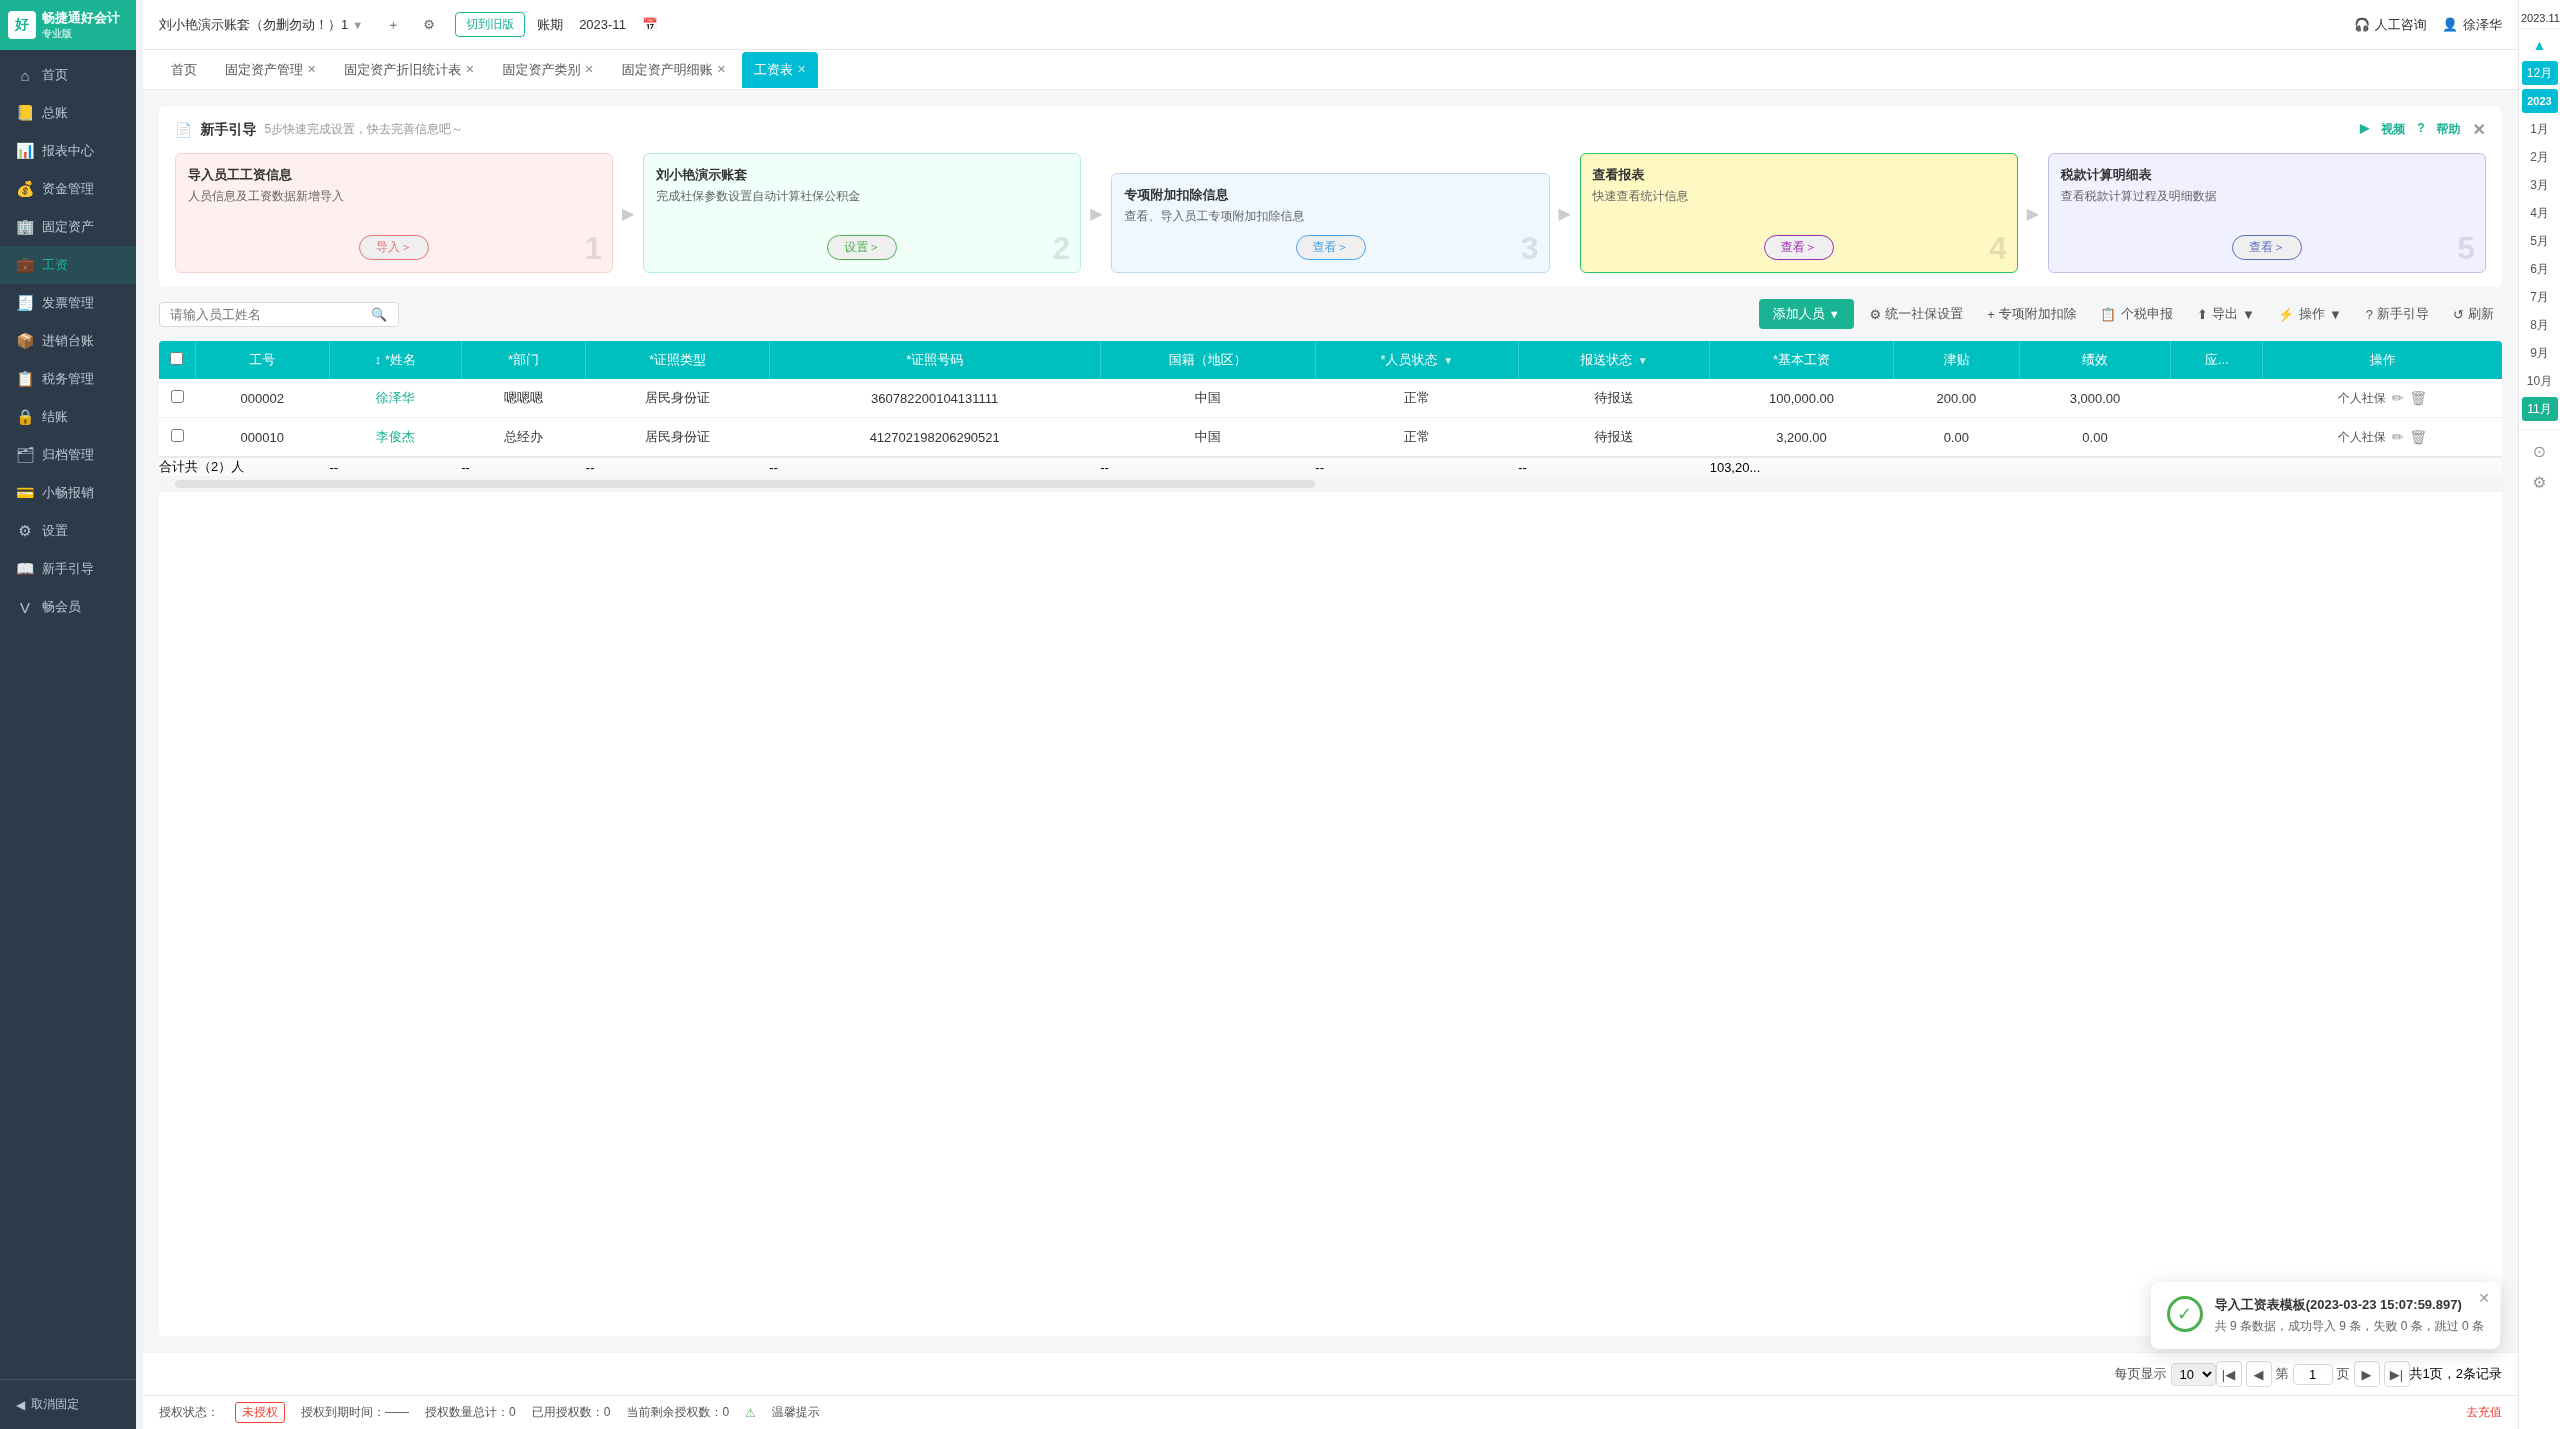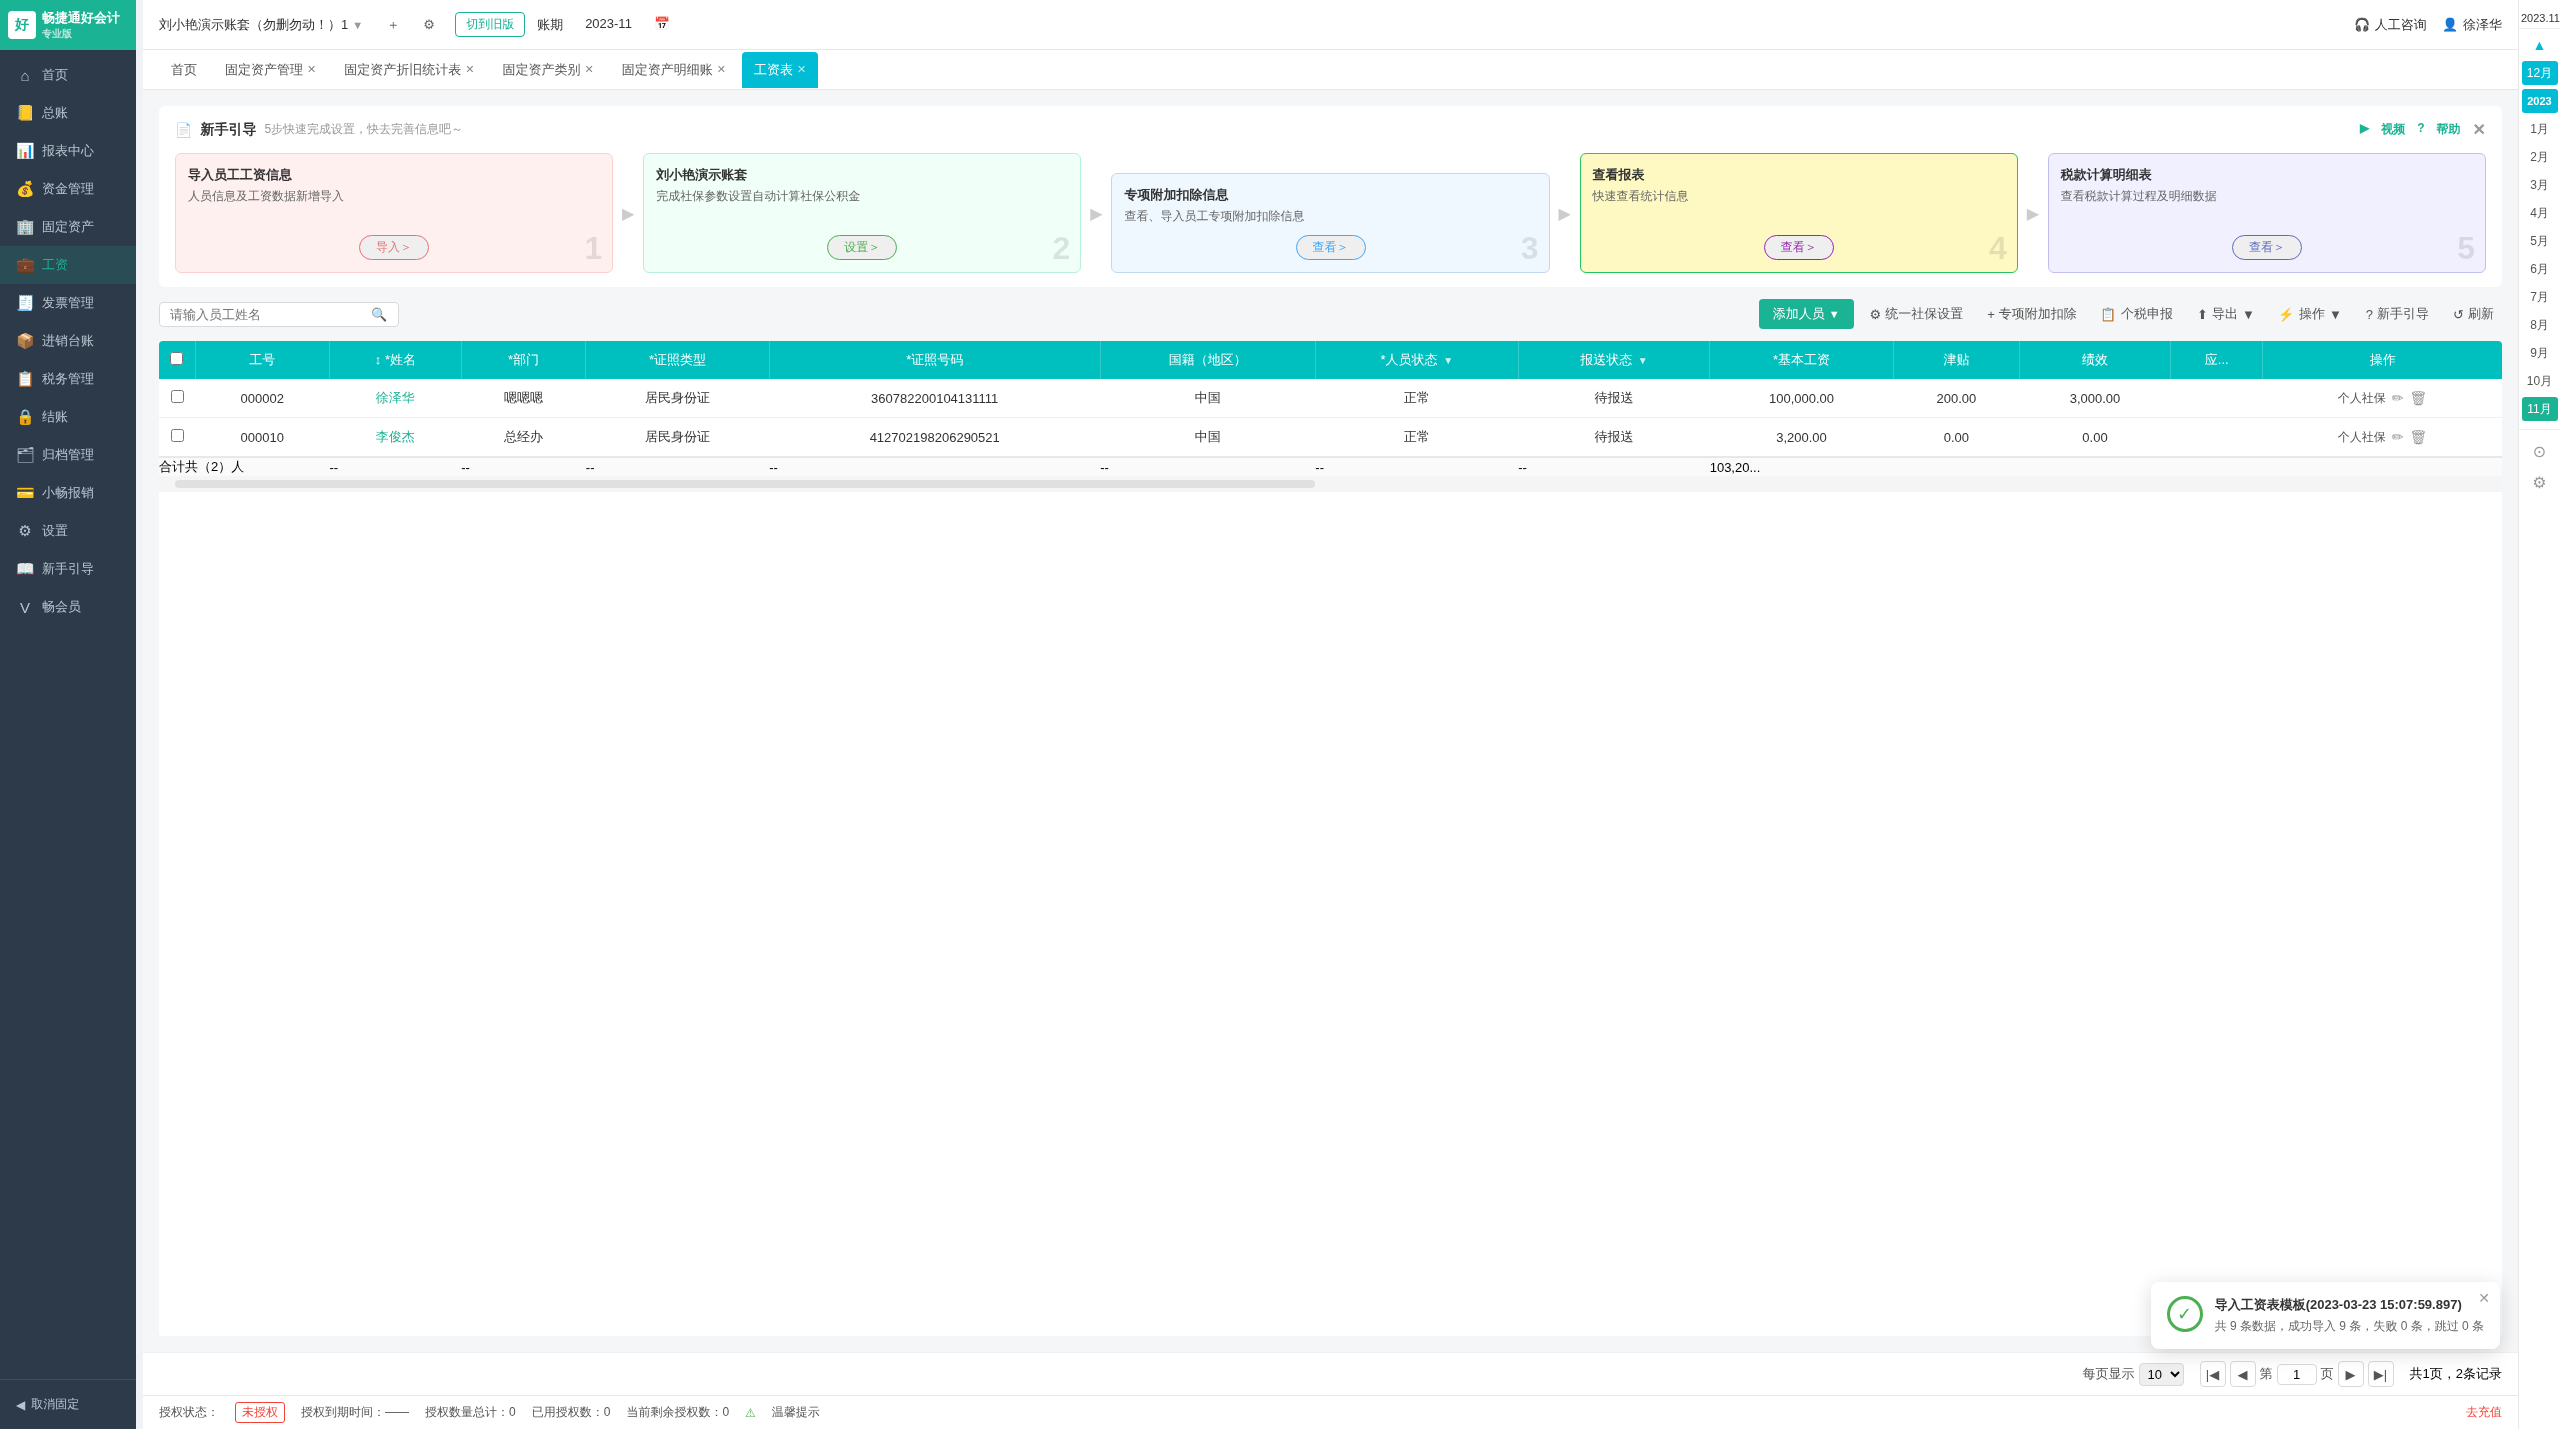--- a/index.html
+++ b/index.html
@@ -93,21 +93,21 @@
       color: #666; cursor: pointer; border-radius: 4px;
     }
     .switch-btn {
       border: 1px solid #1ab394;
       color: #1ab394;
       padding: 3px 10px;
       border-radius: 4px;
       cursor: pointer;
       font-size: 12px;
     }
-    .period-section { display: flex; gap: 22px; color: #333; font-size: 13px; }
+    .period-section { display: flex; align-items: center; gap: 16px; color: #333; font-size: 13px; }
     .header-right { margin-left: auto; display: flex; align-items: center; gap: 16px; }
     .header-right .user-service { display: flex; align-items: center; gap: 4px; color: #333; font-size: 13px; cursor: pointer; }
     .header-right .user-name { display: flex; align-items: center; gap: 4px; color: #333; font-size: 13px; cursor: pointer; }
 
     
     .tabs-bar {
       background: white;
       display: flex;
       align-items: center;
       border-bottom: 1px solid #e8e8e8;
@@ -284,21 +284,21 @@
     }
 
     
     .pagination-bar {
       background: white;
       display: flex;
       align-items: center;
       justify-content: flex-end;
       padding: 8px 16px;
       border-top: 1px solid #f0f0f0;
-      gap: 16px;
+      gap: 0;
       font-size: 13px;
       flex-shrink: 0;
     }
     .per-page { display: flex; align-items: center; gap: 4px; color: #555; }
     .per-page select { border: 1px solid #d9d9d9; border-radius: 4px; padding: 2px 4px; font-size: 13px; }
     .page-nav { display: flex; align-items: center; gap: 4px; color: #555; }
     .page-nav .nav-btn {
       width: 26px; height: 26px;
       display: flex; align-items: center; justify-content: center;
       border: 1px solid #d9d9d9; border-radius: 4px; cursor: pointer;

